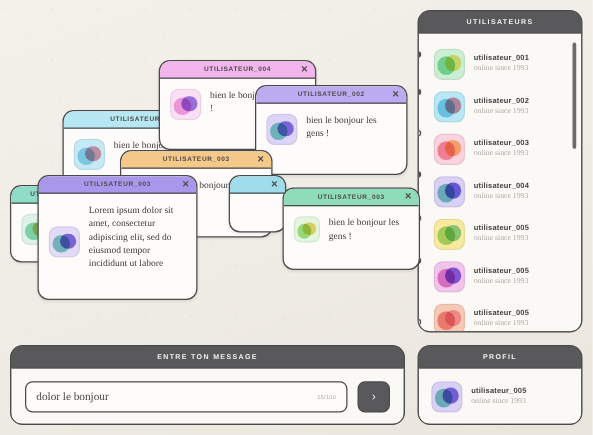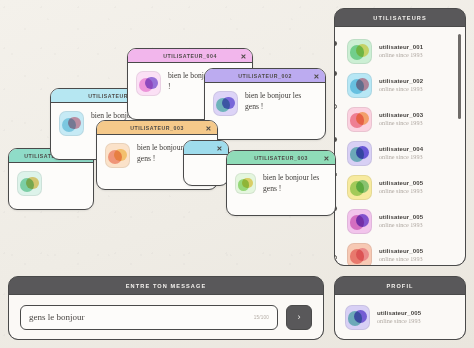--- a/index.html
+++ b/index.html
@@ -329,20 +329,33 @@
     </div>
     <div class="win-body">
       <div class="avatar sm" style="background:#e4f6de;">
         <span class="b1" style="background:#a8e08a;"></span>
         <span class="b2" style="background:#f3d675;"></span>
       </div>
       <div class="win-msg">bien le bonjour les gens !</div>
     </div>
   </div>
 
+  <div class="win" style="left:22px; top:132px; width:128px; height:100px; z-index:9;">
+    <div class="win-bar" style="background:#a898ec;">
+      <span class="win-title">UTILISATEUR_003</span>
+      <span class="win-close">✕</span>
+    </div>
+    <div class="win-body">
+      <div class="avatar" style="background:#e2dbf7; margin-top:18px;">
+        <span class="b1" style="background:#7fd0c0;"></span>
+        <span class="b2" style="background:#8a72dc;"></span>
+      </div>
+      <div class="win-msg">Lorem ipsum dolor sit amet, consectetur adipiscing elit, sed do eiusmod tempor incididunt ut labore</div>
+    </div>
+  </div>
 
 </div>
 
 <div class="panel" id="users-panel">
   <div class="panel-head">
     <span class="panel-head-title">UTILISATEURS</span>
   </div>
   <div class="panel-body">
     <div class="user-scroll">
 
@@ -438,21 +451,21 @@
   <div class="nub hollow" style="top:246px;"></div>
 </div>
 
 <div class="panel" id="message-panel">
   <div class="panel-head">
     <span class="panel-head-title">ENTRE TON MESSAGE</span>
   </div>
   <div class="panel-body">
     <div class="msg-inner">
       <div class="msg-input" placeholder="bien le bonjour">
-        <span class="msg-value">gens le bonjour</span>
+        <span class="msg-value">dolor le bonjour</span>
         <span class="msg-counter">15/100</span>
       </div>
       <div class="send-btn">
         <span>›</span>
       </div>
     </div>
   </div>
 </div>
 
 <div class="panel" id="profile-panel">

